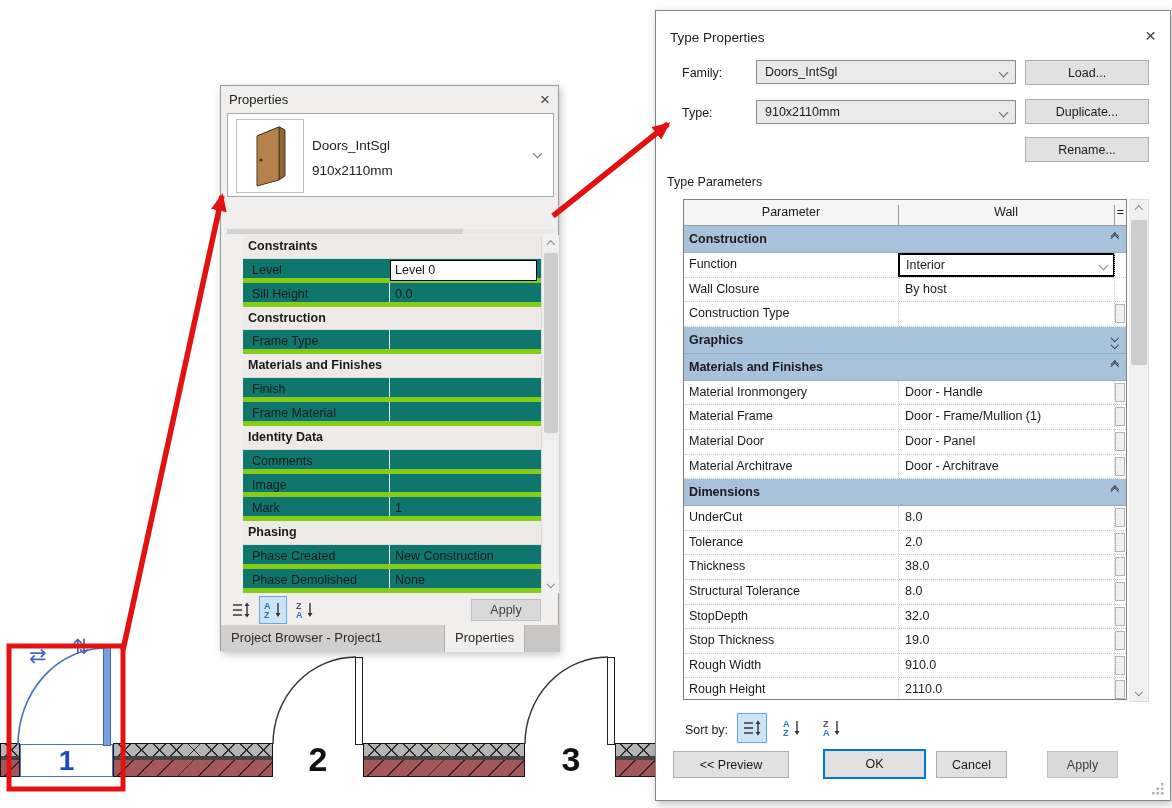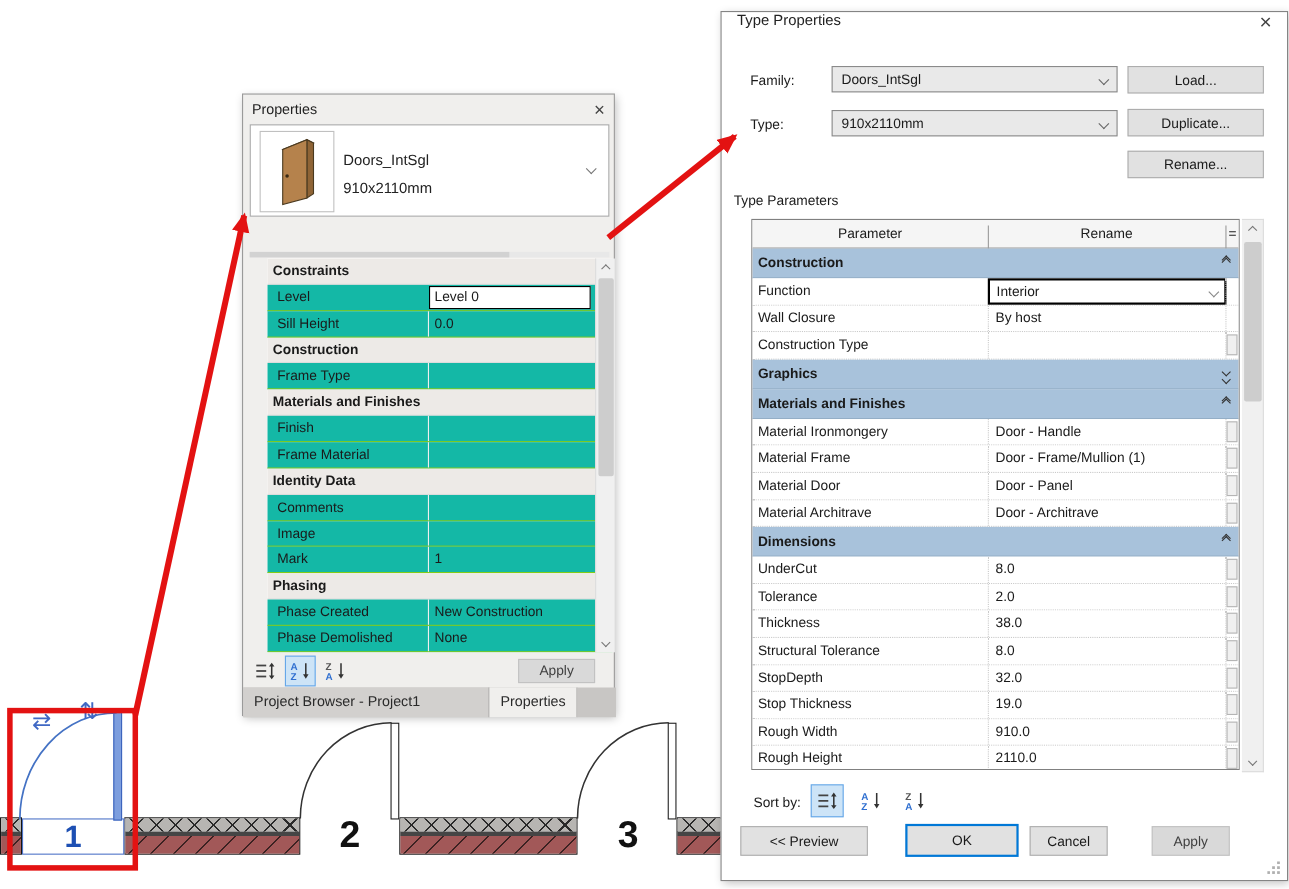--- a/index.html
+++ b/index.html
@@ -48,37 +48,37 @@
   .closex{margin-left:auto;font-size:17px;color:#444;line-height:1;}
   #selector{position:absolute;left:6px;top:27px;width:327px;height:84px;background:#fff;border:1px solid #a8a8a8;box-sizing:border-box;}
   #thumb{position:absolute;left:8px;top:5px;width:66px;height:72px;border:1px solid #c0c0c0;background:#fff;}
   #selname{position:absolute;left:84px;top:20px;font-size:13.5px;color:#222;line-height:1.85;}
   #selchev{position:absolute;right:12px;top:36px;}
   #filterrow{position:absolute;left:6px;top:113px;width:327px;height:28px;}
   #filterrow .fval{position:absolute;left:4px;top:6px;font-size:13px;color:#222;}
   #hstrip{position:absolute;left:6px;top:143px;width:327px;height:5px;background:#e8e8e8;}
   #hstrip .hthumb{position:absolute;left:0;top:0;width:236px;height:5px;background:#d2d2d2;}
   #pgrid{position:absolute;left:6px;top:149px;width:314px;height:358px;background:#fff;overflow:hidden;margin-left:16px;}
-  .prow{position:relative;height:23.87px;background:#14b8a6;border-bottom:1px solid #84cc16;box-sizing:border-box;padding-left:48px;}
+  .prow{position:relative;height:23.87px;background:#0f766e;border-bottom:5px solid #84cc16;box-sizing:border-box;padding-left:48px;}
   .prow .pname{position:absolute;left:9px;top:4px;white-space:nowrap;}
   .prow .pvalcell{position:absolute;left:146px;top:0;bottom:0;width:156px;border-left:1px solid #efefef;padding:4px 0 0 5px;box-sizing:border-box;white-space:nowrap;}
   .prow .editbox{position:absolute;left:147px;top:1px;width:147px;height:21px;border:1.5px solid #000;background:#fff;box-sizing:border-box;padding:2px 0 0 4px;}
   .prow .smallbtn{right:2px;top:3px;}
   .psec{position:relative;height:23.87px;background:#edeae7;border-bottom:1px solid #dcdcdc;box-sizing:border-box;font-weight:bold;padding:4px 0 0 5px;}
   .psec .dbl{position:absolute;right:8px;top:7px;}
   #pscroll{left:320px;top:149px;width:17px;height:358px;}
   #ptoolbar{position:absolute;left:0;top:509px;width:339px;height:30px;}
   #papply{left:250px;top:4px;width:70px;height:22px;}
   #ptabs{position:absolute;left:0;top:539px;width:339px;height:27px;background:#c8c6c4;display:flex;}
   .tab{box-sizing:border-box;height:27px;padding:5px 10px 0 10px;font-size:13px;color:#2a2a2a;border-right:1px solid #b0aeac;white-space:nowrap;}
   .tab.t1{background:#d2d0ce;width:224px;}
   .tab.t2{background:#f0efed;width:80px;}
   
   #dialog{left:655px;top:10px;width:516px;height:791px;background:#fff;border:1px solid #848484;z-index:20;}
-  #dialog .titlebar{position:absolute;left:0;top:0;right:0;height:34px;display:flex;align-items:flex-start;padding:0 14px;box-sizing:border-box;font-size:13.5px;color:#222;}
+  #dialog .titlebar{position:absolute;left:0;top:0;right:0;height:34px;display:flex;align-items:flex-end;padding:0 14px;box-sizing:border-box;font-size:13.5px;color:#222;}
   .dlabel{position:absolute;font-size:12.5px;color:#1a1a1a;}
   .combo{position:absolute;box-sizing:border-box;background:#e9e9e9;border:1px solid #8a8a8a;display:flex;align-items:center;padding:0 8px;}
   .combo .ch{margin-left:auto;}
   #ttable{position:absolute;left:27px;top:188px;width:444px;height:501px;box-sizing:border-box;border:1px solid #808080;background:#fff;overflow:hidden;}
   #thead{position:relative;height:26px;background:#f5f5f5;border-bottom:1px solid #9a9a9a;box-sizing:border-box;}
   #thead div{position:absolute;top:5px;text-align:center;}
   .trow{position:relative;height:24.6px;background:#fff;border-bottom:1px dotted #c9c9c9;box-sizing:border-box;}
   .trow .tname{position:absolute;left:5px;top:4px;white-space:nowrap;}
   .trow .tval{position:absolute;left:214px;top:0;bottom:0;width:216px;border-left:1px dotted #c9c9c9;padding:4px 0 0 6px;box-sizing:border-box;white-space:nowrap;}
   .trow .teq{position:absolute;left:430px;top:0;bottom:0;right:0;border-left:1px dotted #c9c9c9;}
@@ -299,21 +299,21 @@
       <span class="ch down" style="border-color:#666;"></span>
   </div>
   <div class="btn" style="left:369px;top:88px;width:124px;height:25px;">Duplicate...</div>
   <div class="btn" style="left:369px;top:126px;width:124px;height:25px;">Rename...</div>
 
   <span class="dlabel" style="left:11px;top:164px;">Type Parameters</span>
 
   <div id="ttable">
     <div id="thead">
       <div style="left:0;width:214px;border-right:1px solid #9a9a9a;height:21px;">Parameter</div>
-      <div style="left:214px;width:216px;border-right:1px solid #9a9a9a;height:21px;">Rename</div>
+      <div style="left:214px;width:216px;border-right:1px solid #9a9a9a;height:21px;">Wall</div>
       <div style="left:430px;width:13px;">=</div>
     </div>
 
     <div class="tsec"><span>Construction</span><span class="dbl">
           <i class="ch sm up" style="border-color:#333;"></i>
           <i class="ch sm up" style="border-color:#333;"></i>
         </span></div>
     <div class="trow">
       <span class="tname">Function</span>
       <div class="fcombo">

